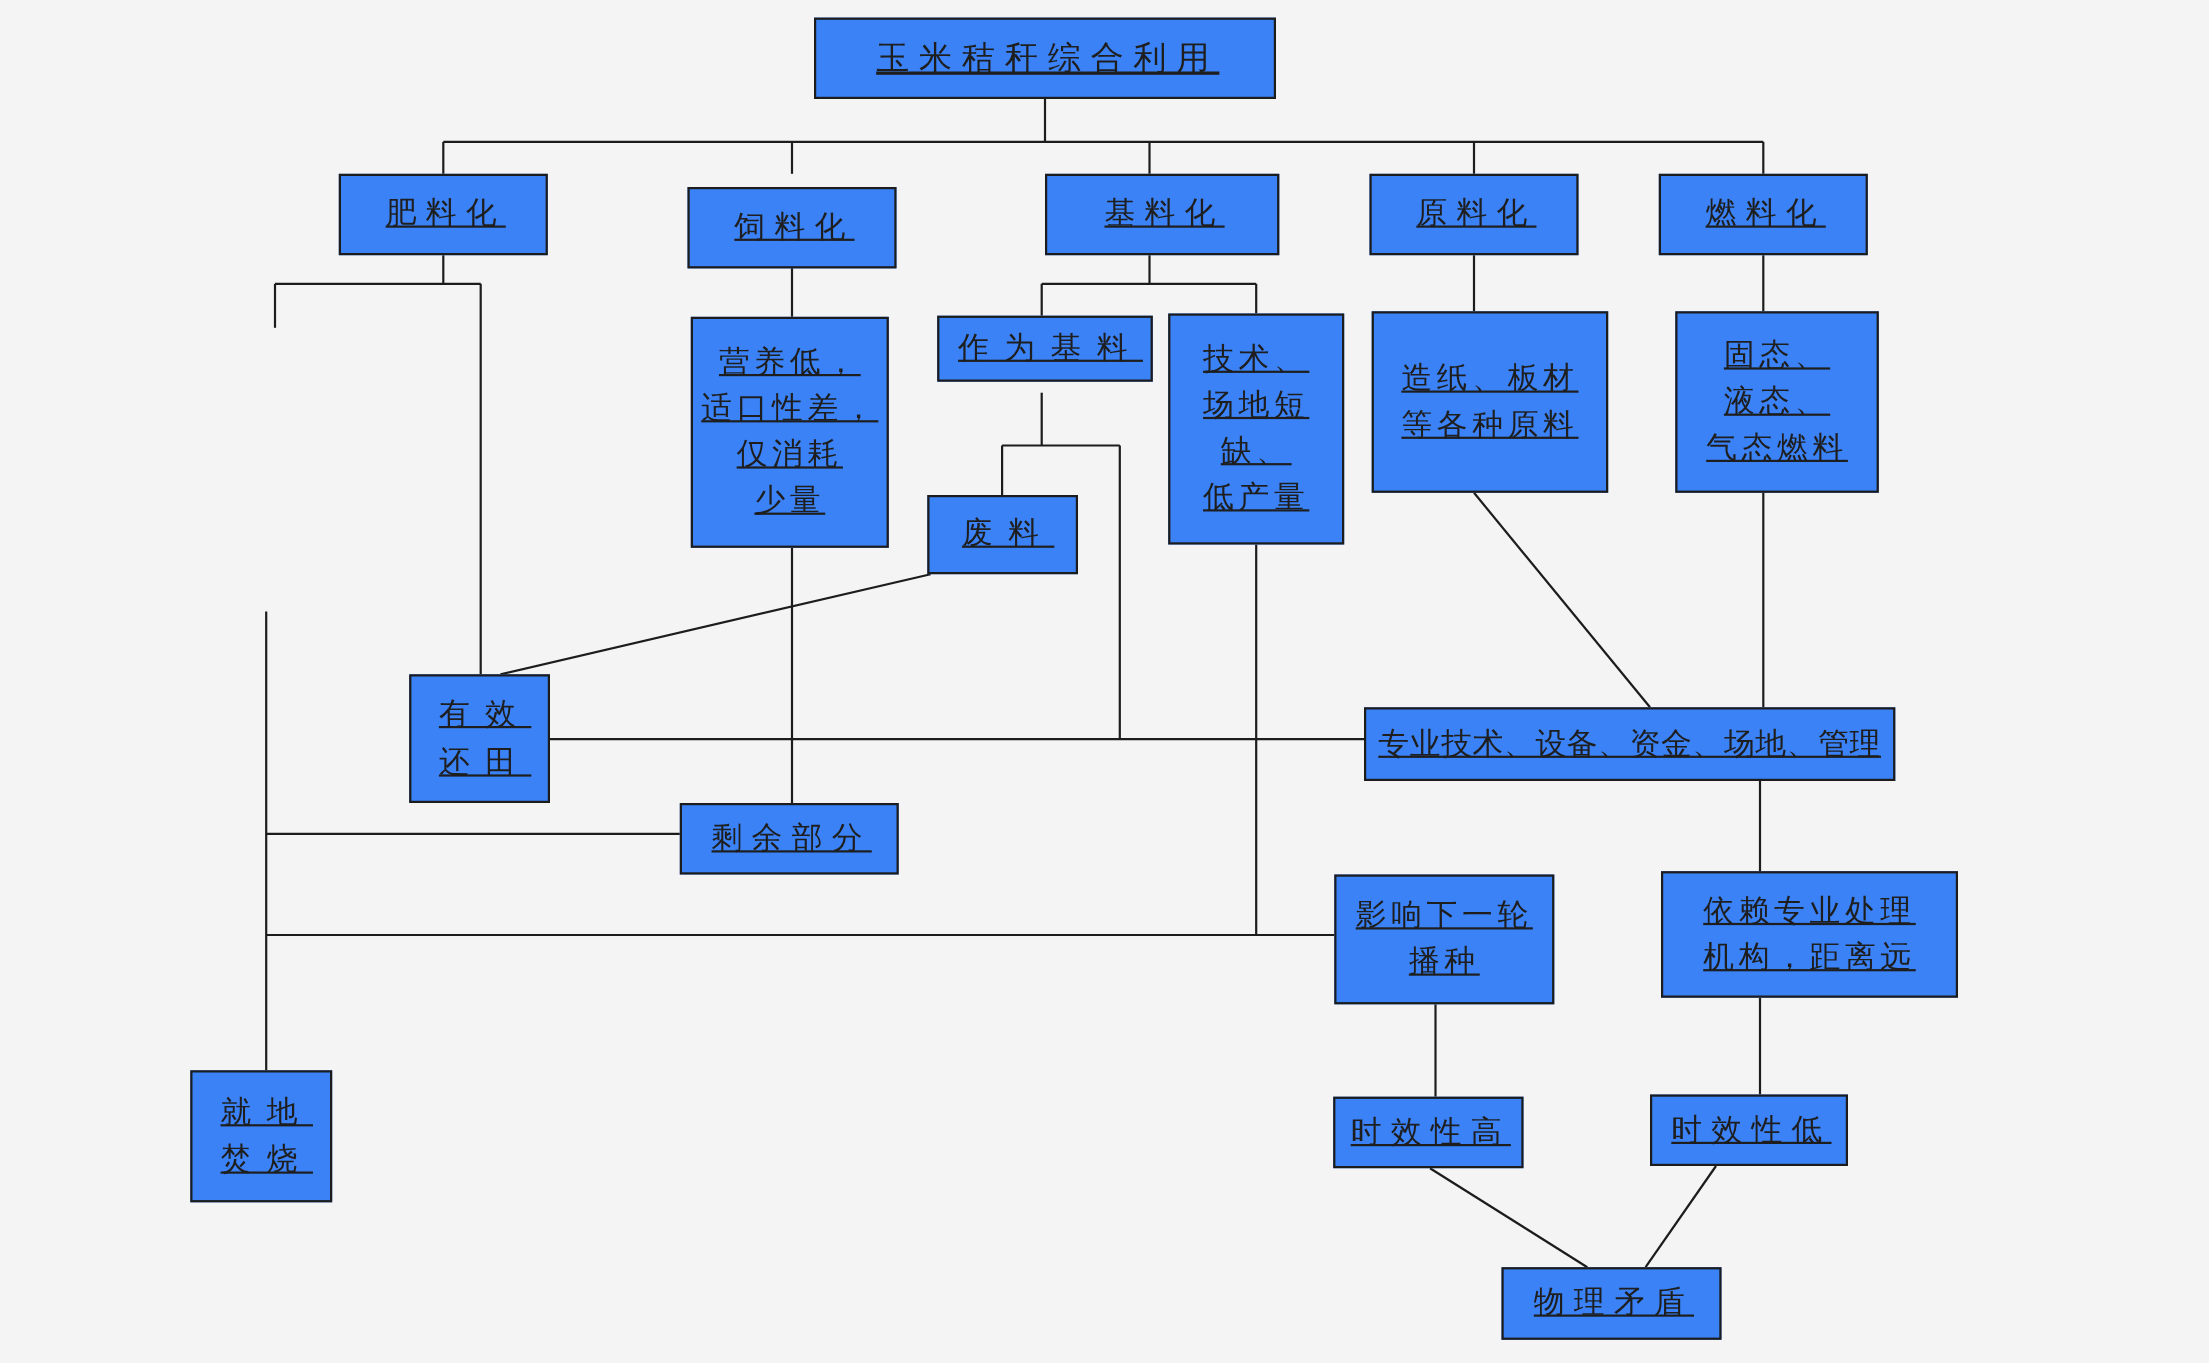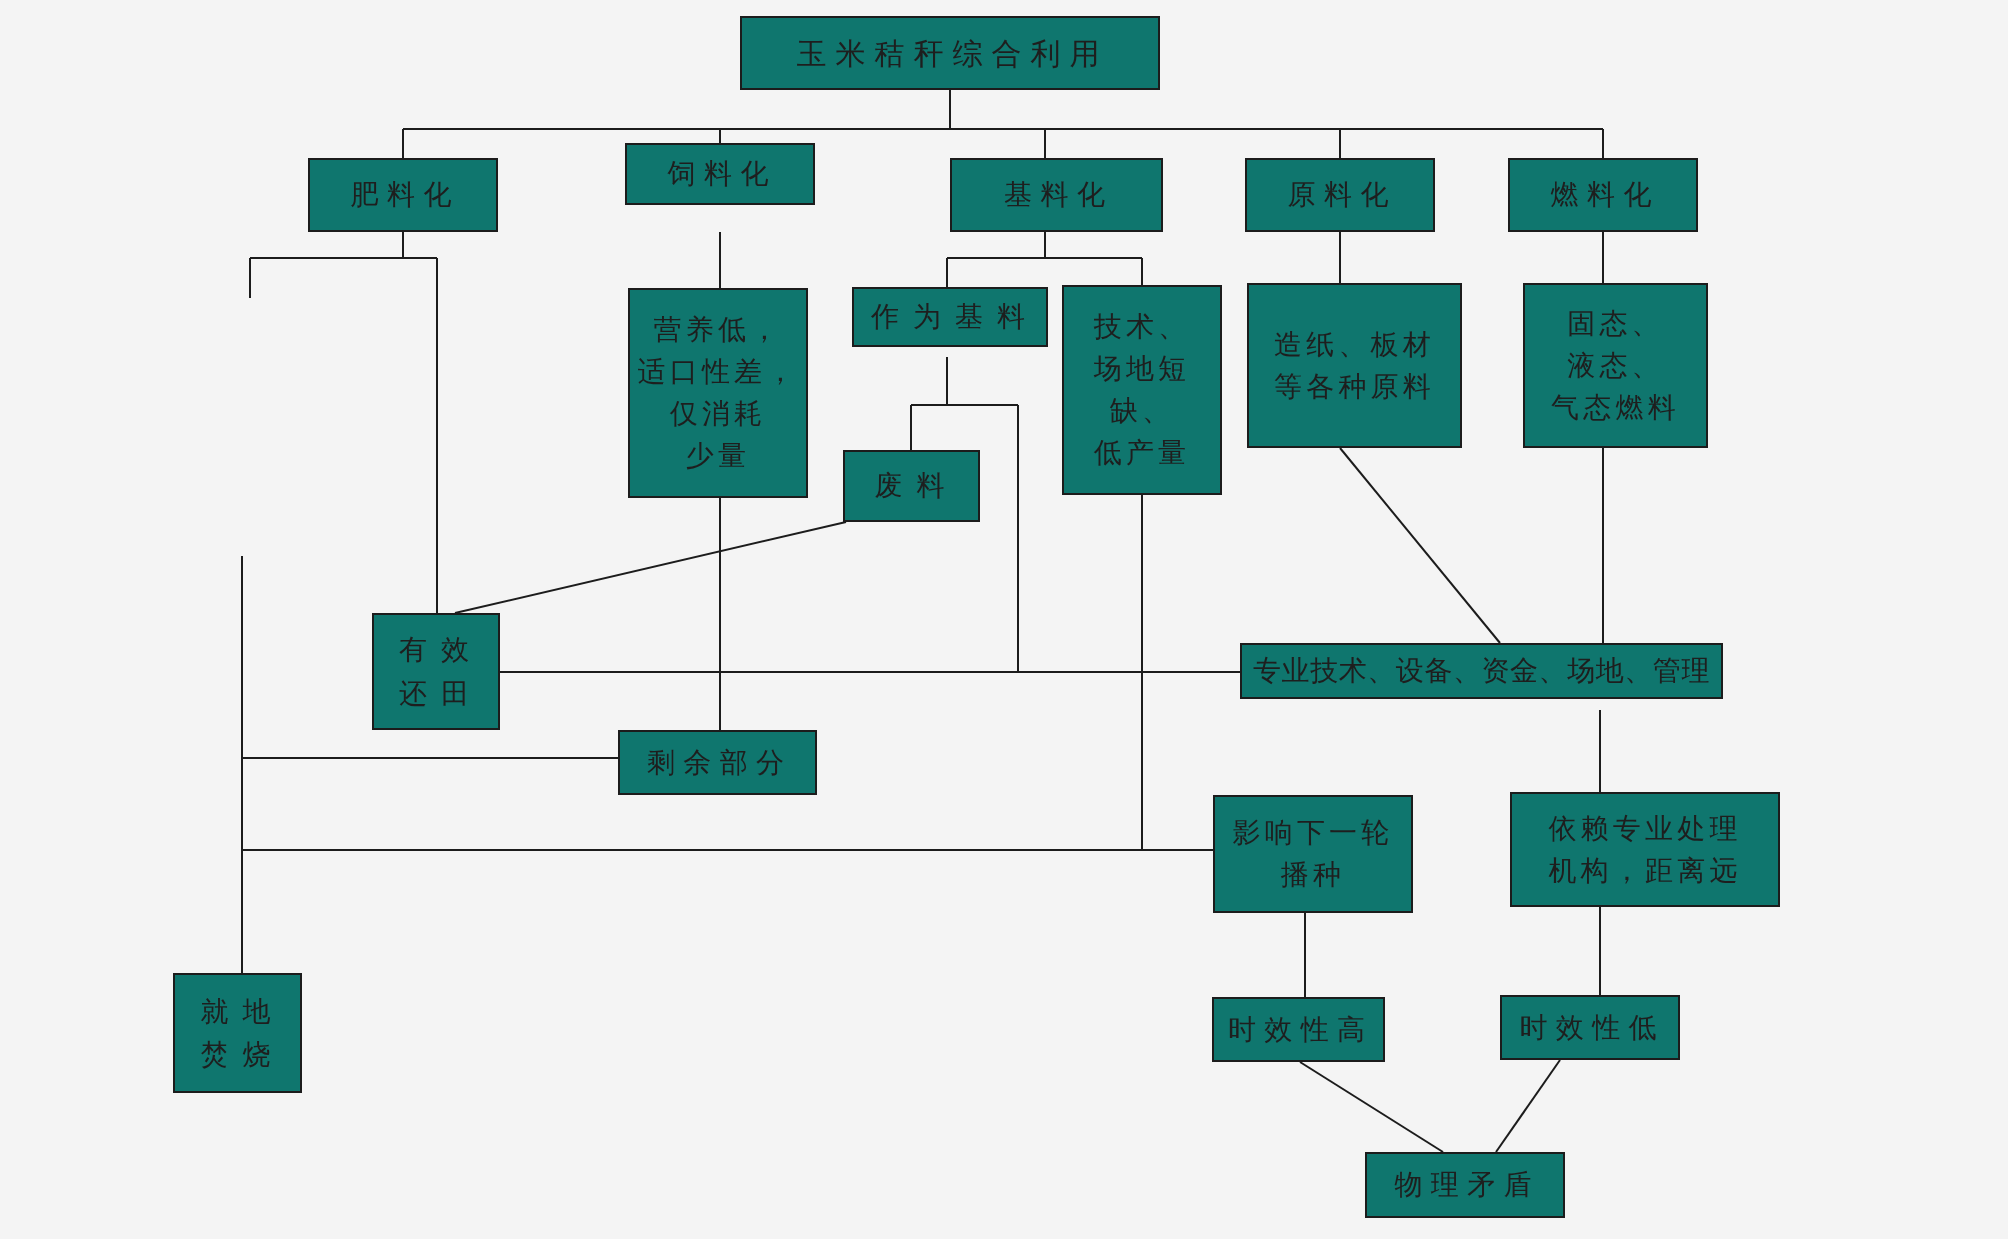--- a/index.html
+++ b/index.html
@@ -10,30 +10,31 @@
     font-family:"Liberation Serif","DejaVu Serif",serif;
     color:#1e1e1e;
     overflow:hidden;
   }
   .wires{position:absolute;left:0;top:0;}
   .wires polyline{fill:none;stroke:#1c1c1c;stroke-width:2;}
   .node{
     position:absolute;
     box-sizing:border-box;
     border:2px solid #1c1c1c;
-    background:#0f766e;
+    background:#3b82f6;
     display:flex;
     align-items:center;
     justify-content:center;
     text-align:center;
     white-space:pre-line;
     font-size:28px;
     line-height:1.5;
     letter-spacing:.15em;
     padding:16px 4px;
+    text-decoration:underline;
   }
   .md-sp{letter-spacing:.3em;padding-left:.3em;}
   .lg-sp{letter-spacing:.5em;padding-left:.5em;line-height:1.55;}
   .title{font-size:30px;}
   .pro{letter-spacing:.02em;}
 </style>
 </head>
 <body>
 
 <div class="canvas">
@@ -88,21 +89,21 @@
     <polyline points="1305,913 1305,997"></polyline>
 
     <polyline points="1300,1062 1443,1152"></polyline>
     <polyline points="1560,1060 1496,1152"></polyline>
   </svg>
 
   <div class="node title md-sp" style="left:740px;top:16px;width:420px;height:74px">玉米秸秆综合利用</div>
 
   <div class="node md-sp" style="left:308px;top:158px;width:190px;height:74px">肥料化</div>
 
-  <div class="node md-sp" style="left:625px;top:143px;width:190px;height:62px">饲料化</div>
+  <div class="node md-sp" style="left:625px;top:170px;width:190px;height:74px">饲料化</div>
 
   <div class="node md-sp" style="left:950px;top:158px;width:213px;height:74px">基料化</div>
 
   <div class="node md-sp" style="left:1245px;top:158px;width:190px;height:74px">原料化</div>
 
   <div class="node md-sp" style="left:1508px;top:158px;width:190px;height:74px">燃料化</div>
 
 
   <div class="node" style="left:628px;top:288px;width:180px;height:210px">营养低，
 适口性差，
@@ -120,21 +121,21 @@
   <div class="node" style="left:1247px;top:283px;width:215px;height:165px">造纸、板材
 等各种原料</div>
 
   <div class="node" style="left:1523px;top:283px;width:185px;height:165px">固态、
 液态、
 气态燃料</div>
 
   <div class="node lg-sp" style="left:372px;top:613px;width:128px;height:117px">有效
 还田</div>
 
-  <div class="node pro" style="left:1240px;top:643px;width:483px;height:56px">专业技术、设备、资金、场地、管理</div>
+  <div class="node pro" style="left:1240px;top:643px;width:483px;height:67px">专业技术、设备、资金、场地、管理</div>
 
   <div class="node md-sp" style="left:618px;top:730px;width:199px;height:65px">剩余部分</div>
 
   <div class="node" style="left:1213px;top:795px;width:200px;height:118px">影响下一轮
 播种</div>
 
   <div class="node" style="left:1510px;top:792px;width:270px;height:115px">依赖专业处理
 机构，距离远</div>
 
   <div class="node lg-sp" style="left:173px;top:973px;width:129px;height:120px">就地

